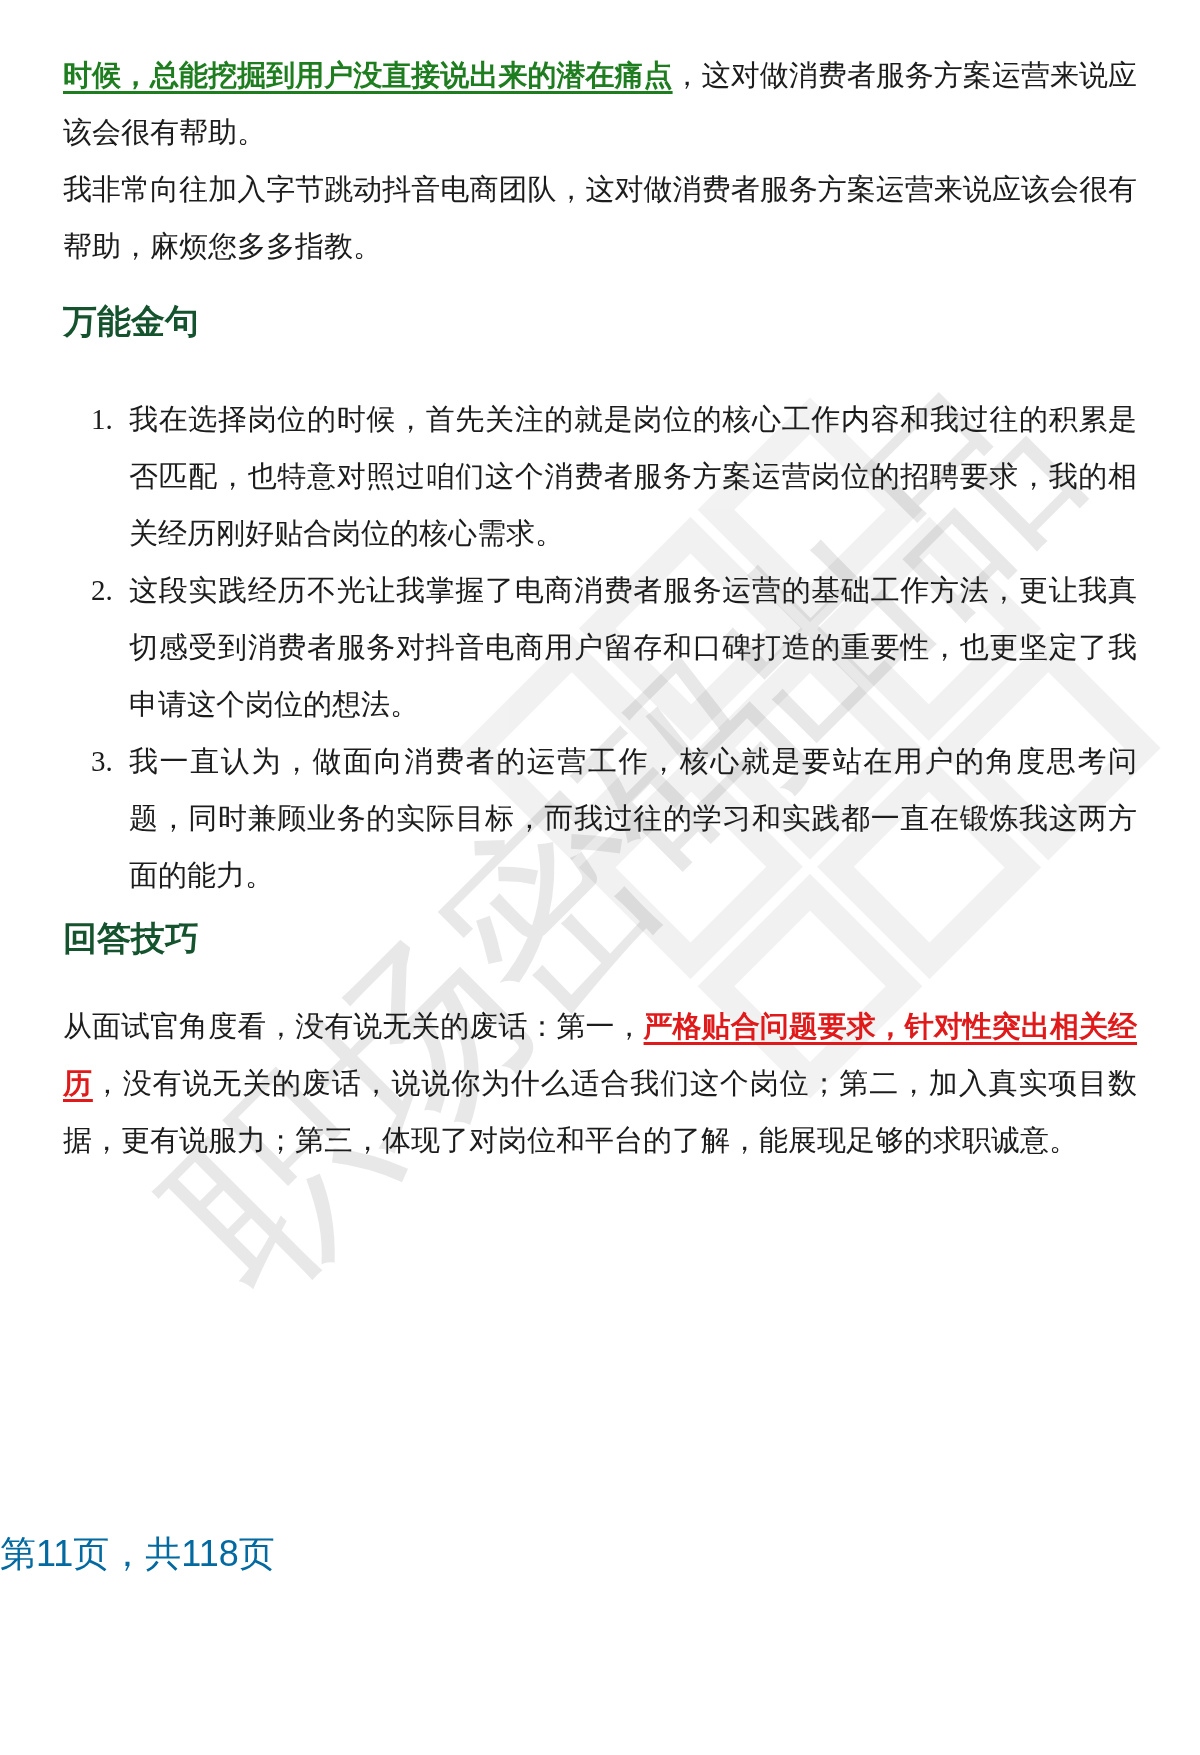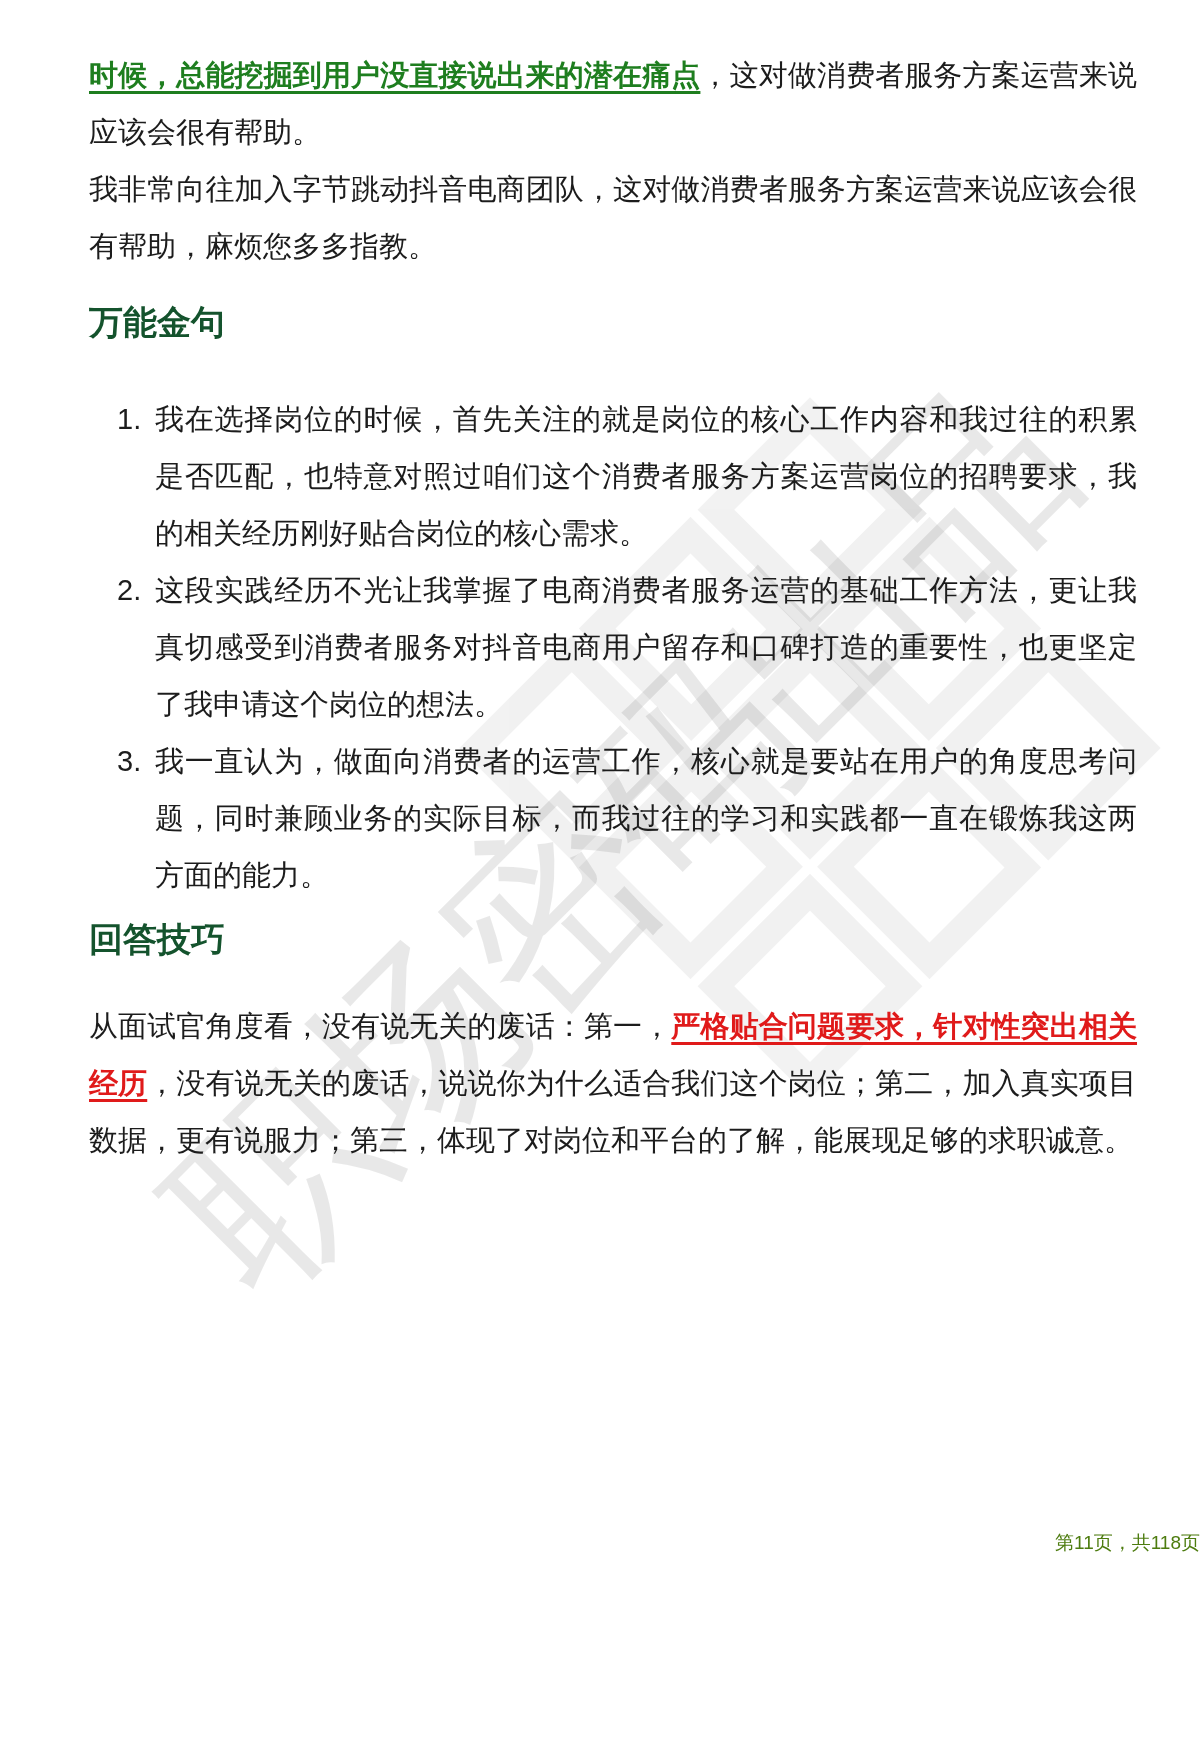--- a/index.html
+++ b/index.html
@@ -19,21 +19,21 @@
     gap:10px;transform:rotate(45deg);opacity:.05;
   }
   .lattice i{border:26px solid #000;display:block;}
   .wm-text{
     position:absolute;left:620px;top:840px;
     transform:translate(-50%,-50%) rotate(-45deg);
     font-size:200px;letter-spacing:-6px;white-space:nowrap;
     color:#000;opacity:.085;font-weight:400;
   }
   
-  .content{position:relative;z-index:1;padding:47px 63px 0 89px;}
+  .content{position:relative;z-index:1;padding:47px 63px 0 63px;font-family:Liberation Serif, serif;}
   .para{
     margin:0;font-size:29px;line-height:57px;
     text-align:justify;text-align-last:left;
     word-break:break-all;
   }
   .gap-top{margin-top:14px;}
   .heading{font-size:34px;line-height:46px;font-weight:700;color:#14532d;}
   .h-golden{margin:24px 0 46px 0;}
   .h-technique{margin:12px 0 36px 0;}
   .olist{margin:0;}
@@ -42,21 +42,21 @@
   .hl-green{
     color:var(--highlight-green,#1e7e1f);font-weight:700;
     text-decoration:underline;text-decoration-thickness:3px;text-underline-offset:6px;
   }
   .hl-red{
     color:var(--highlight-red,#e01a1a);font-weight:700;
     text-decoration:underline;text-decoration-thickness:3px;text-underline-offset:6px;
   }
   .footer{
     position:absolute;left:0;right:0;top:1530px;z-index:1;
-    text-align:right;font-size:19px;color:#4d7c0f;
+    text-align:left;font-size:36px;color:#0369a1;
   }
 </style>
 </head>
 <body>
 
 <div class="page">
 
   <div class="watermark-layer">
     <div class="lattice">
       <i></i>

